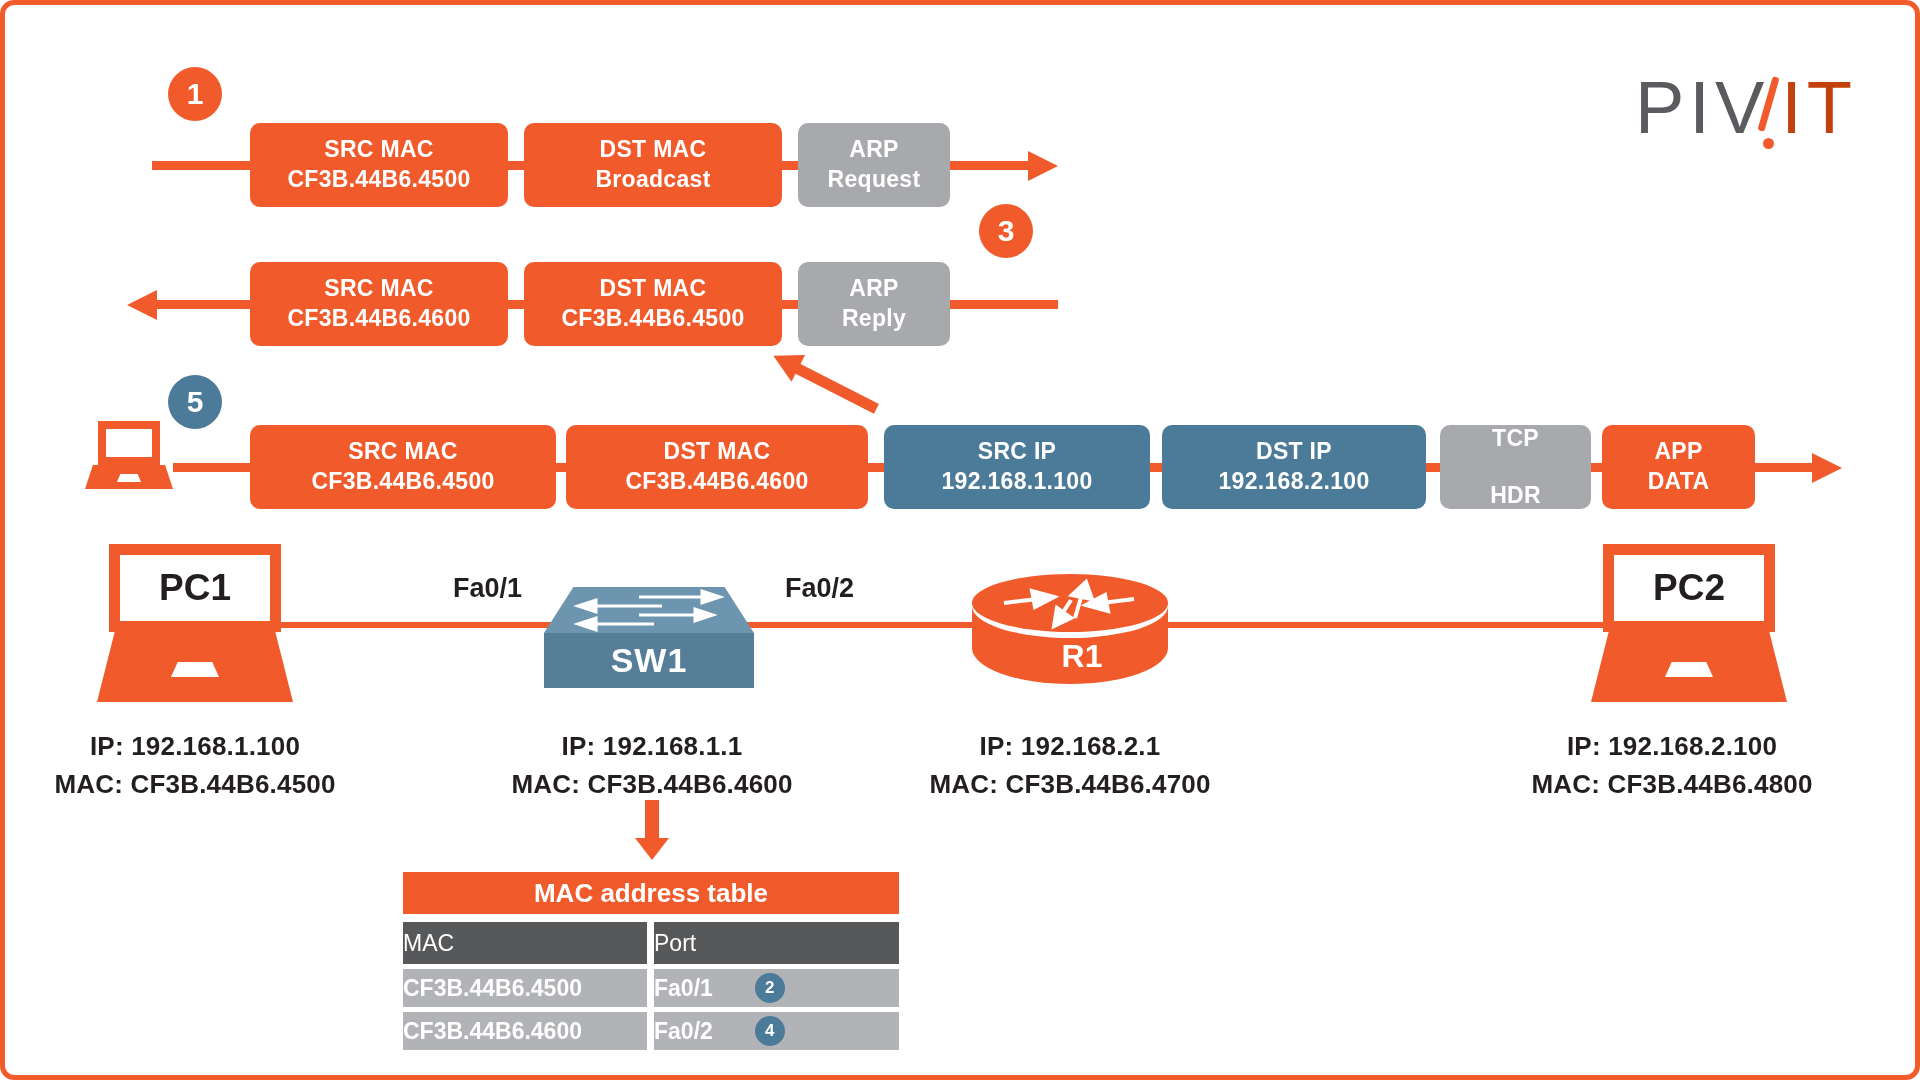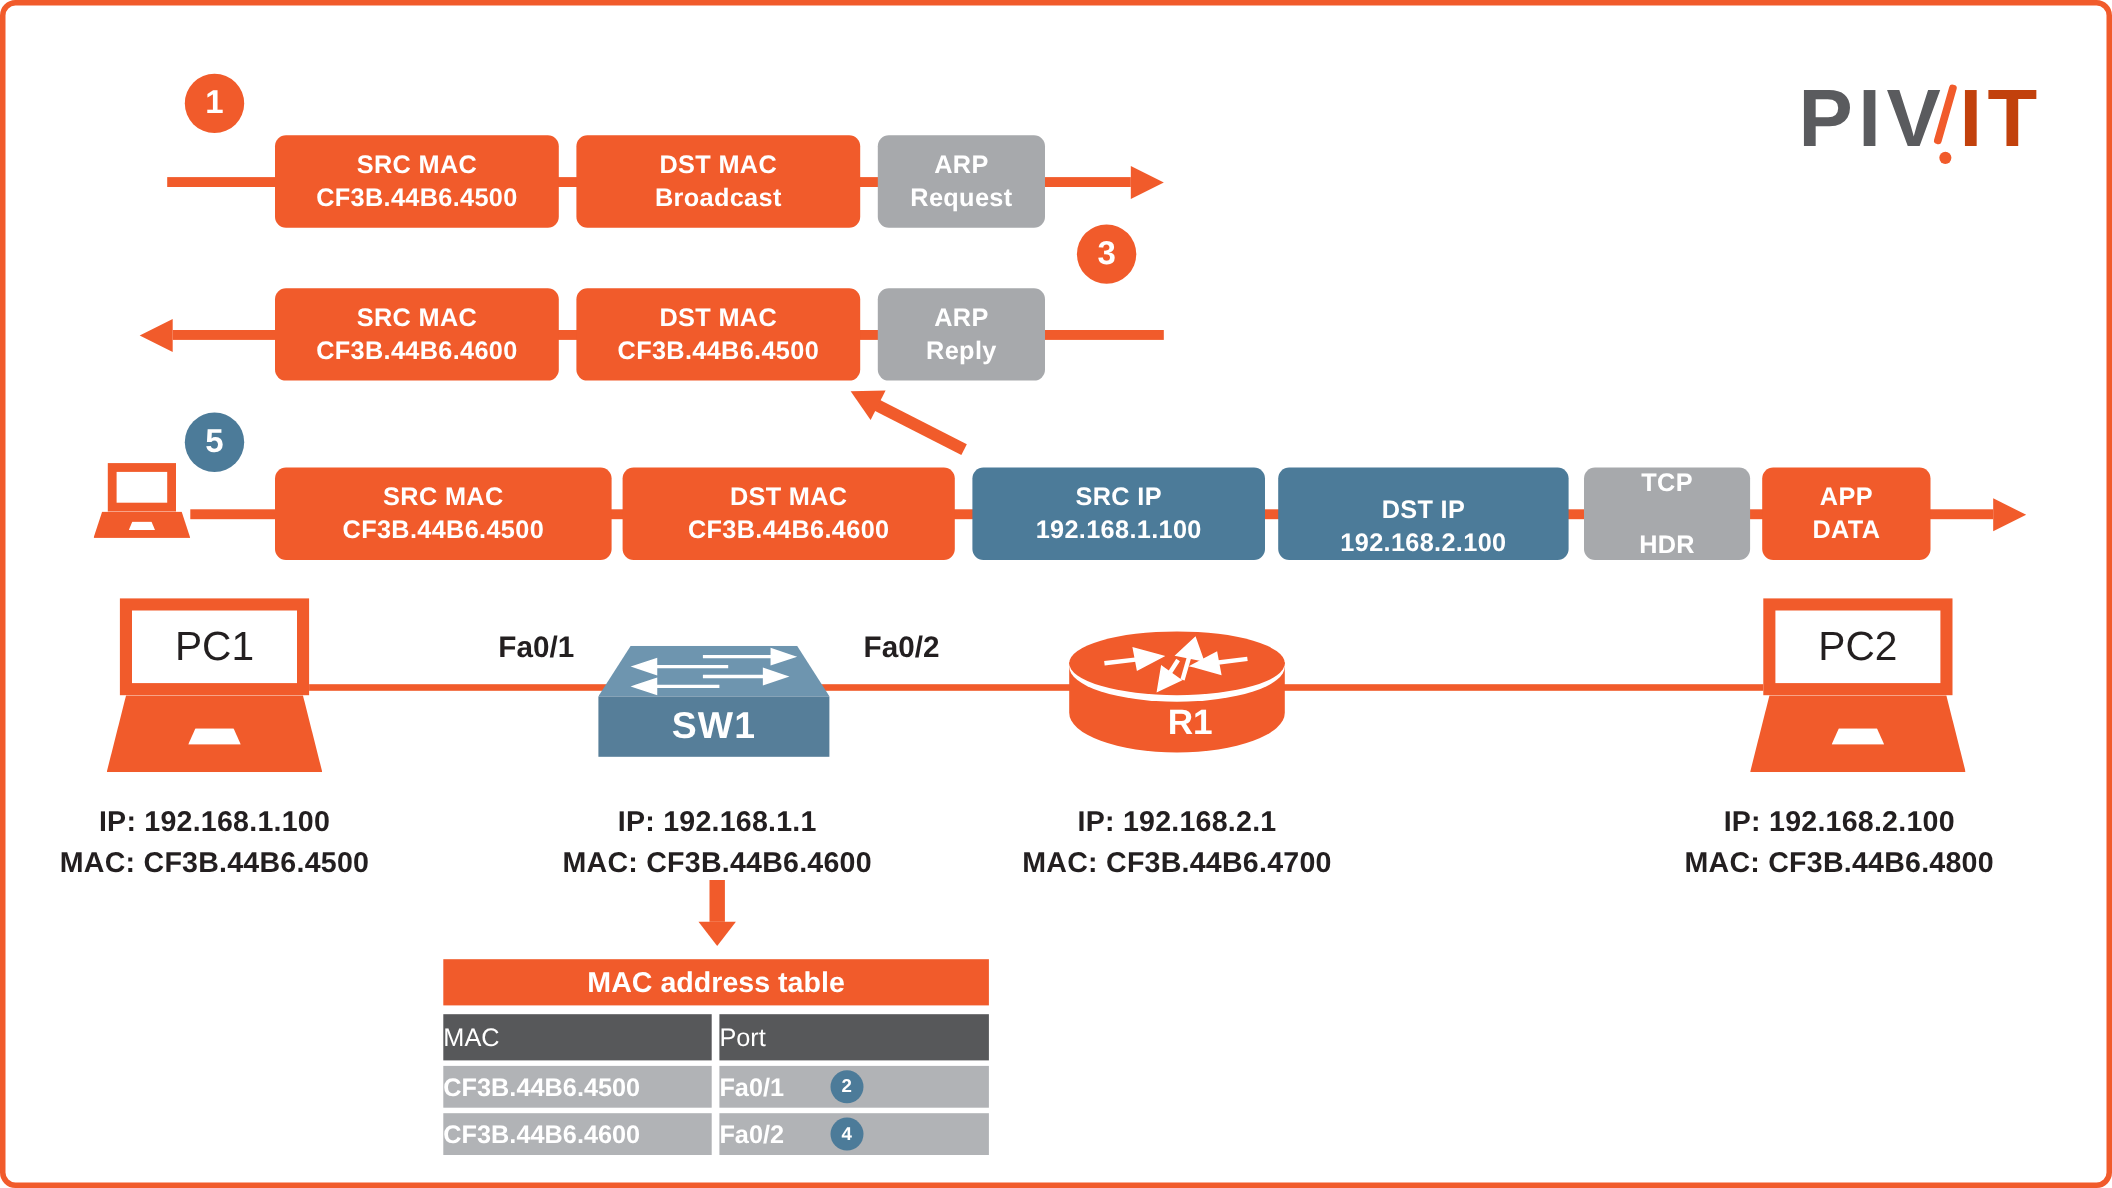--- a/index.html
+++ b/index.html
@@ -28,21 +28,21 @@
   .num-blue{background:#4C7B99;}
   
   .diag{position:absolute; left:762px; top:362px; width:116px; height:30px; transform:rotate(27deg);}
   .diag .bar{position:absolute; left:22px; top:10px; width:94px; height:11px; background:#F15B2B;}
   .diag .head{position:absolute; left:0; top:0; width:0; height:0;
     border-top:15px solid transparent; border-bottom:15px solid transparent;
     border-right:28px solid #F15B2B;}
   
   .laptop{position:absolute;}
   .lt-screen{box-sizing:border-box; border:11px solid #F15B2B; background:#fff;
-    display:flex; align-items:center; justify-content:center; color:#231F20; font-weight:normal;}
+    display:flex; align-items:center; justify-content:center; color:#231F20; font-weight:bold;}
   .lt-base{position:relative; background:#F15B2B;
     clip-path:polygon(9% 0, 91% 0, 100% 100%, 0 100%);}
   .lt-notch{position:absolute; left:50%; transform:translateX(-50%); background:#fff;
     clip-path:polygon(14% 0, 86% 0, 100% 100%, 0 100%);}
   .laptop-big .lt-screen{width:172px; height:88px; margin-left:12px; font-size:37px;}
   .laptop-big .lt-base{width:196px; height:70px;}
   .laptop-big .lt-notch{top:30px; width:48px; height:15px;}
   .laptop-mini .lt-screen{width:62px; height:44px; border-width:8px; margin-left:13px;}
   .laptop-mini .lt-base{width:88px; height:24px;}
   .laptop-mini .lt-notch{top:9px; width:24px; height:8px;}
@@ -74,21 +74,21 @@
     color:#fff; font-size:26px; font-weight:bold; display:flex; align-items:center; justify-content:center;}
   .tbl-cell{position:absolute; display:flex; align-items:center; 
     box-sizing:border-box; color:#fff; font-size:23px;}
   .tbl-head{background:#57585A; height:42px;}
   .tbl-row{background:#B1B3B6; height:38px; font-weight:bold;}
   .badge{width:30px; height:30px; border-radius:50%; background:#4C7B99; color:#fff;
     font-size:17px; font-weight:bold; display:flex; align-items:center; justify-content:center;
     margin-left:42px;}
   
   .logo{position:absolute; left:1630px; top:66px; display:flex; align-items:flex-start;
-    font-size:74px; letter-spacing:5px; font-weight:bold; line-height:1;}
+    font-size:74px; letter-spacing:5px; font-weight:normal; line-height:1;}
   .logo-gray{color:#5A5B5E;}
   .logo-orange{color:#c2410c;}
   .logo-mark{position:relative; width:16px; height:70px; margin-left:-8px; margin-right:4px;}
   .logo-slash{position:absolute; top:5px; left:4px; width:7px; height:56px; background:#F15B2B;
     transform:rotate(16deg); border-radius:3px;}
   .logo-dot{position:absolute; bottom:-8px; left:2px; width:11px; height:11px; border-radius:50%;
     background:#F15B2B;}
 </style>
 </head>
 <body>
@@ -155,21 +155,21 @@
     <div>CF3B.44B6.4500</div>
   </div>
   <div class="pbox c-orange" style="left:561px; top:420px; width:302px;">
     <div>DST MAC</div>
     <div>CF3B.44B6.4600</div>
   </div>
   <div class="pbox c-blue" style="left:879px; top:420px; width:266px;">
     <div>SRC IP</div>
     <div>192.168.1.100</div>
   </div>
-  <div class="pbox c-blue" style="left:1157px; top:420px; width:264px;justify-content:flex-end;">
+  <div class="pbox c-blue" style="left:1157px; top:420px; width:264px;">
     <div>DST IP</div>
     <div>192.168.2.100</div>
   </div>
   <div class="pbox c-gray" style="left:1435px; top:420px; width:151px;gap:27px;">
     <div>TCP</div>
     <div>HDR</div>
   </div>
   <div class="pbox c-orange" style="left:1597px; top:420px; width:153px;">
     <div>APP</div>
     <div>DATA</div>

